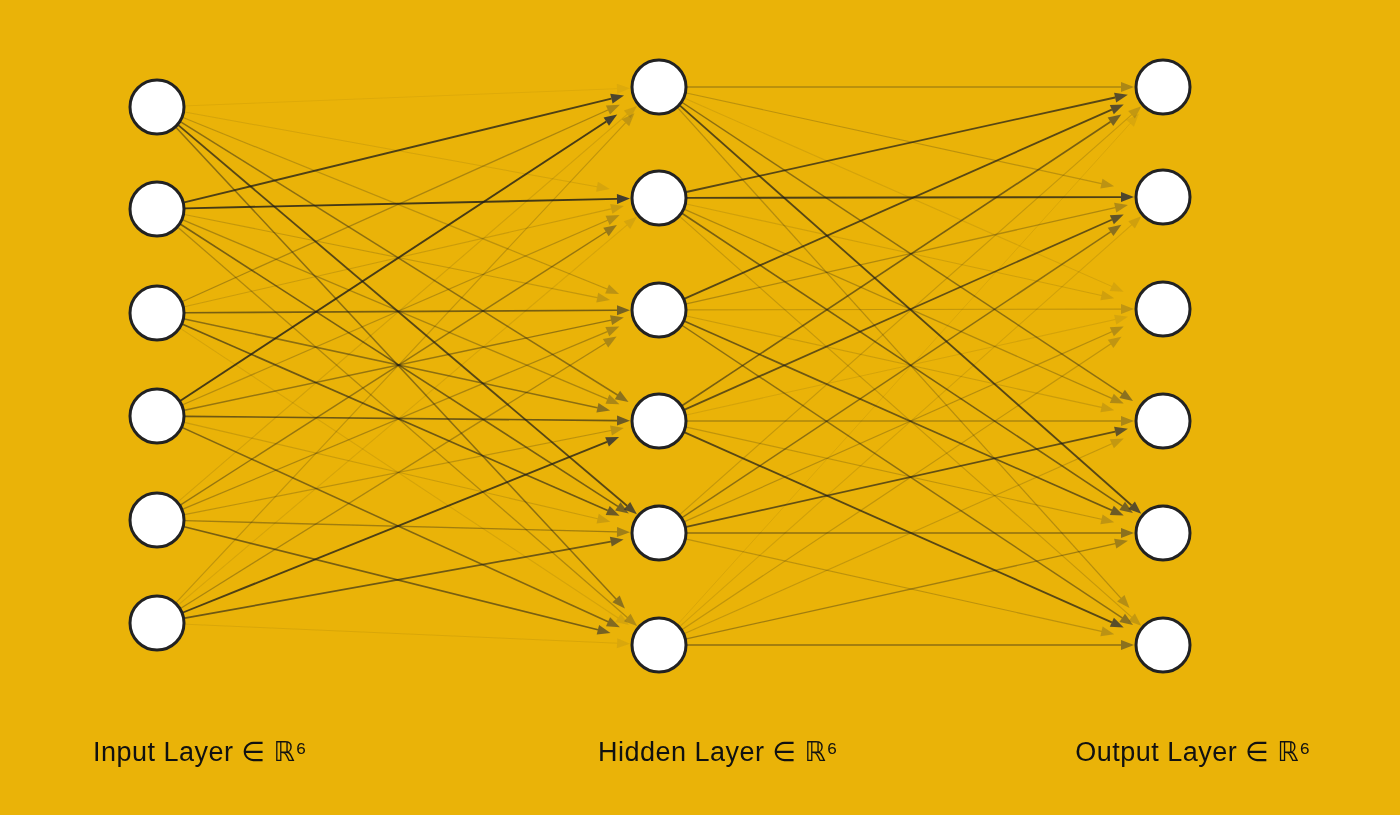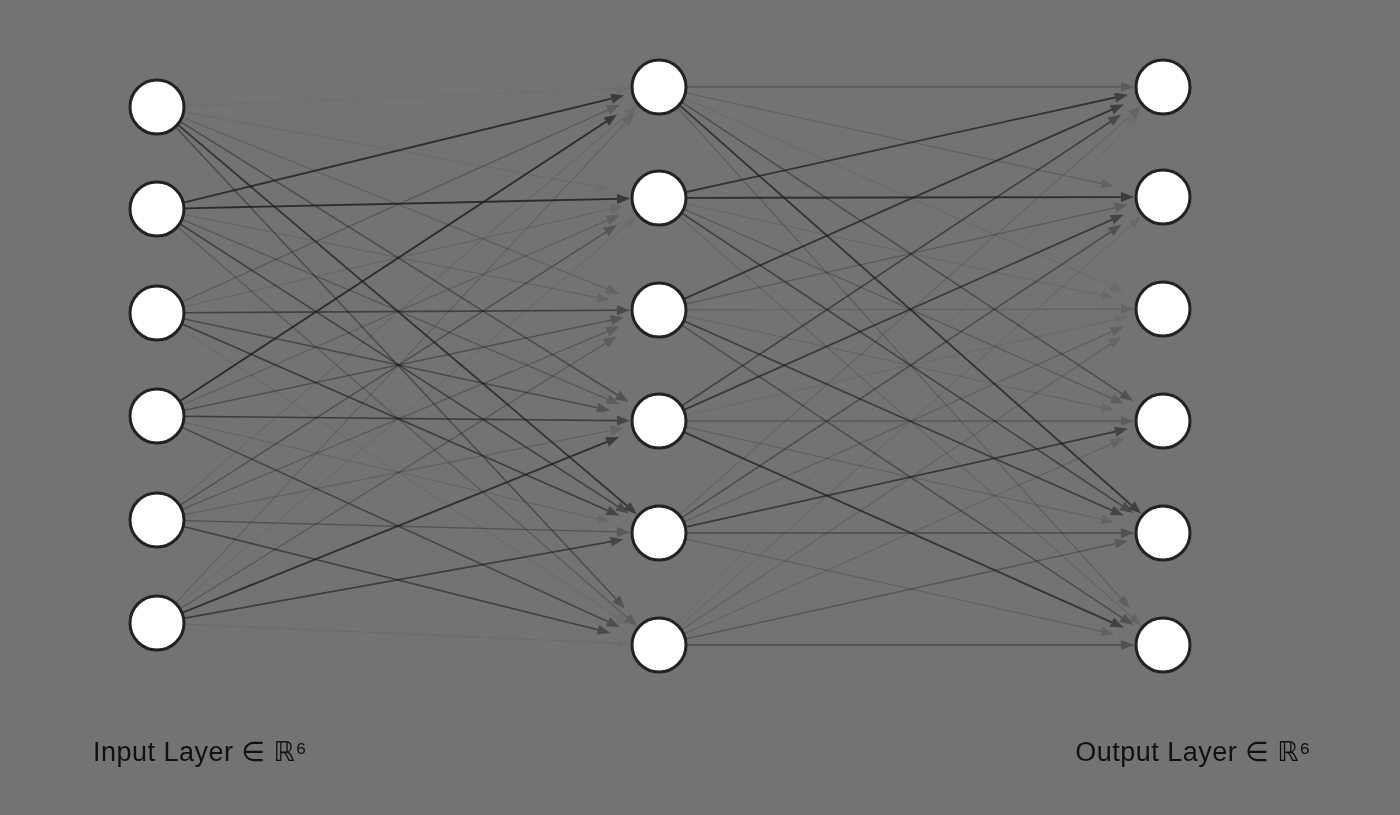--- a/index.html
+++ b/index.html
@@ -5,21 +5,21 @@
   html, body {
     margin: 0;
     padding: 0;
     background: #ffffff;
     font-family: "Liberation Sans", "DejaVu Sans", sans-serif;
   }
   .stage {
     position: relative;
     width: 1400px;
     height: 815px;
-    background: #737373;
+    background: #eab308;
     overflow: hidden;
   }
   svg.net {
     position: absolute;
     left: 0;
     top: 0;
   }
   .layer-label {
     position: absolute;
     top: 736px;
@@ -200,14 +200,15 @@
         <circle cx="1163" cy="87" r="27" fill="#ffffff" stroke="#222222" stroke-width="3"></circle>
         <circle cx="1163" cy="197" r="27" fill="#ffffff" stroke="#222222" stroke-width="3"></circle>
         <circle cx="1163" cy="309" r="27" fill="#ffffff" stroke="#222222" stroke-width="3"></circle>
         <circle cx="1163" cy="421" r="27" fill="#ffffff" stroke="#222222" stroke-width="3"></circle>
         <circle cx="1163" cy="533" r="27" fill="#ffffff" stroke="#222222" stroke-width="3"></circle>
         <circle cx="1163" cy="645" r="27" fill="#ffffff" stroke="#222222" stroke-width="3"></circle>
       </g>
     </svg>
 
   <div class="layer-label" style="left: 200px; color: rgb(17, 17, 17);">Input Layer ∈ ℝ⁶</div>
+  <div class="layer-label" style="left: 718px; color: rgb(17, 17, 17);">Hidden Layer ∈ ℝ⁶</div>
   <div class="layer-label" style="left: 1193px; color: rgb(17, 17, 17);">Output Layer ∈ ℝ⁶</div>
 </div>
 
 </body></html>

